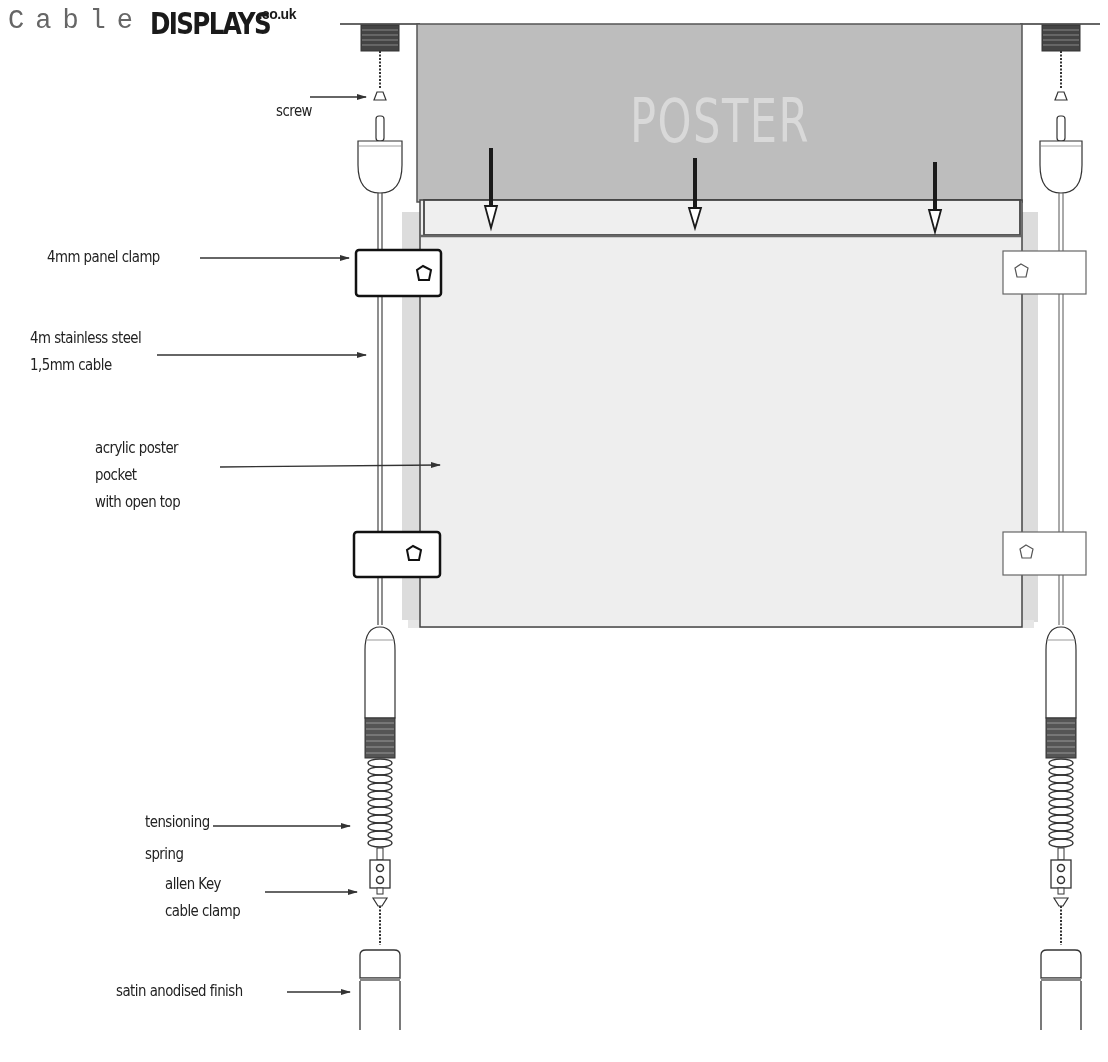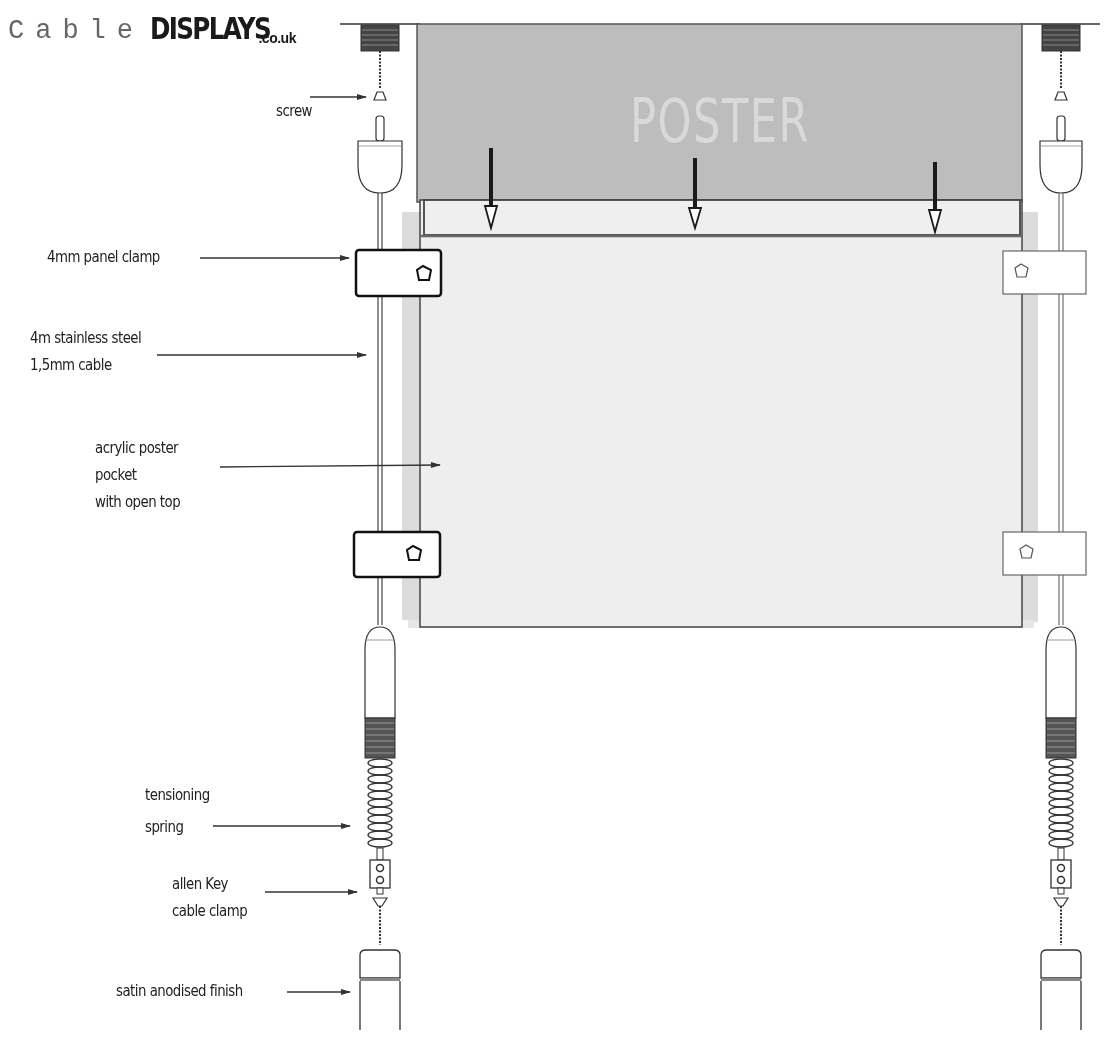--- a/index.html
+++ b/index.html
@@ -1,18 +1,18 @@
 <!DOCTYPE html>
 <html><head>
 <meta charset="utf-8">
 <style>
   html, body { margin:0; padding:0; background:#ffffff; }
   body { width:1108px; height:1062px; position:relative; overflow:hidden; font-family:"Liberation Sans", sans-serif; }
   .abs { position:absolute; }
-  .brand { left:8px; top:6px; height:40px; display:flex; align-items:flex-end; }
+  .brand { left:8px; top:6px; height:40px; display:flex; align-items:flex-start; }
   .brand-cable { font-family:"Liberation Mono", monospace; font-size:27px; color:#666; letter-spacing:11px; }
   .brand-displays { font-family:"DejaVu Sans", sans-serif; font-weight:bold; font-size:30px; color:#1a1a1a; letter-spacing:-2px; transform:scaleX(0.82); transform-origin:left; margin-left:6px; }
   .brand-tld { font-family:Liberation Sans, sans-serif; font-weight:bold; font-size:14px; color:#1a1a1a; margin-left:-38px; letter-spacing:-0.5px; }
   .label { font-family:"DejaVu Sans", sans-serif; font-size:15.5px; color:#222; line-height:27px; letter-spacing:-0.6px; transform:scaleX(0.86); transform-origin:left top; white-space:nowrap; }
   .poster-title { font-family:"DejaVu Sans", sans-serif; font-size:60px; color:#d9d9d9; letter-spacing:2px; transform:scaleX(0.72); transform-origin:center top; }
   svg { position:absolute; left:0; top:0; }
 </style>
 </head>
 <body>
 
@@ -204,21 +204,21 @@
 <div class="abs label" style="left:47px; top:244px;">4mm panel clamp</div>
 <div class="abs" style="left:30px; top:325px;">
   <div class="label">4m stainless steel</div>
   <div class="label">1,5mm cable</div>
 </div>
 <div class="abs" style="left:95px; top:435px;">
   <div class="label">acrylic poster</div>
   <div class="label">pocket</div>
   <div class="label">with open top</div>
 </div>
-<div class="abs" style="left:145px; top:779px;">
+<div class="abs" style="left:145px; top:806px;">
   <div class="label" style="line-height:32px;">tensioning</div>
   <div class="label" style="line-height:32px;">spring</div>
 </div>
-<div class="abs" style="left:172px; top:871px;">
+<div class="abs" style="left:165px; top:871px;">
   <div class="label">allen Key</div>
   <div class="label">cable clamp</div>
 </div>
 <div class="abs label" style="left:116px; top:978px;">satin anodised finish</div>
 
 </body></html>

